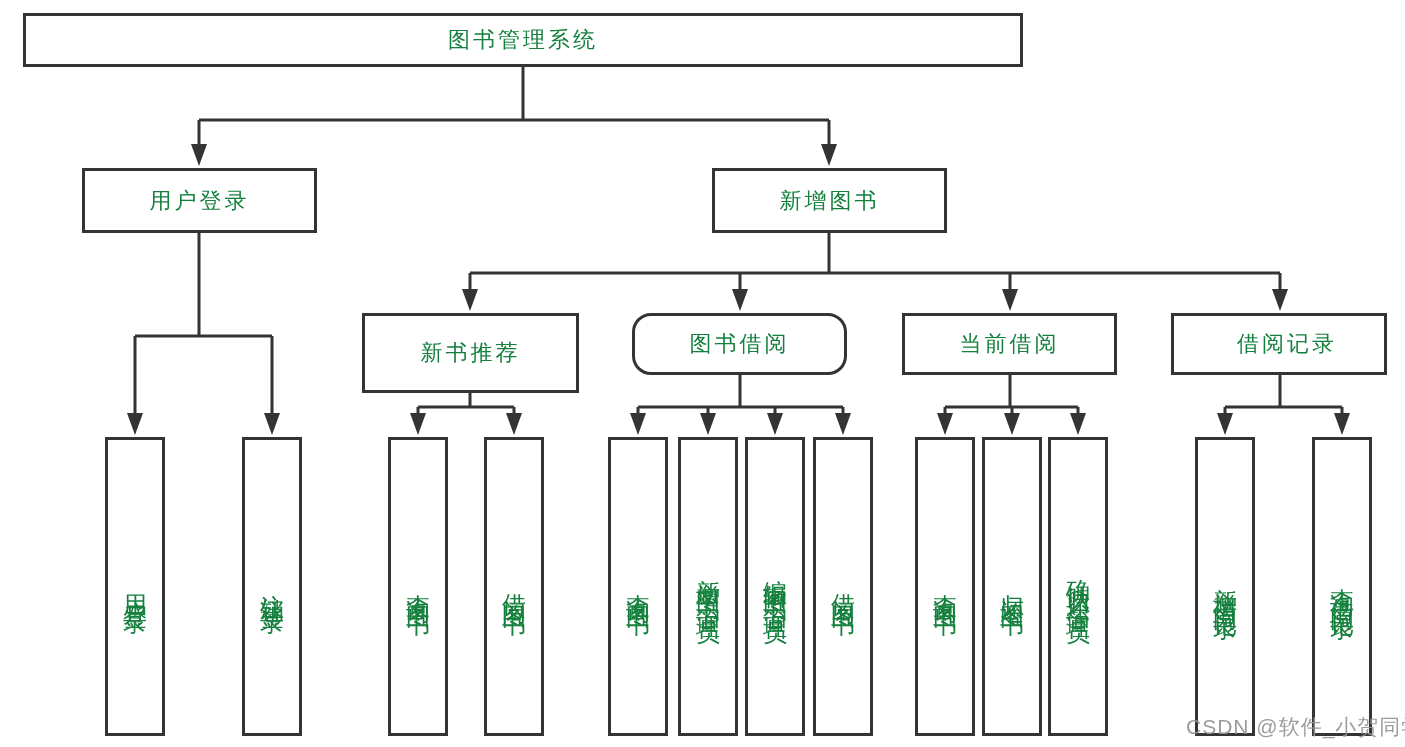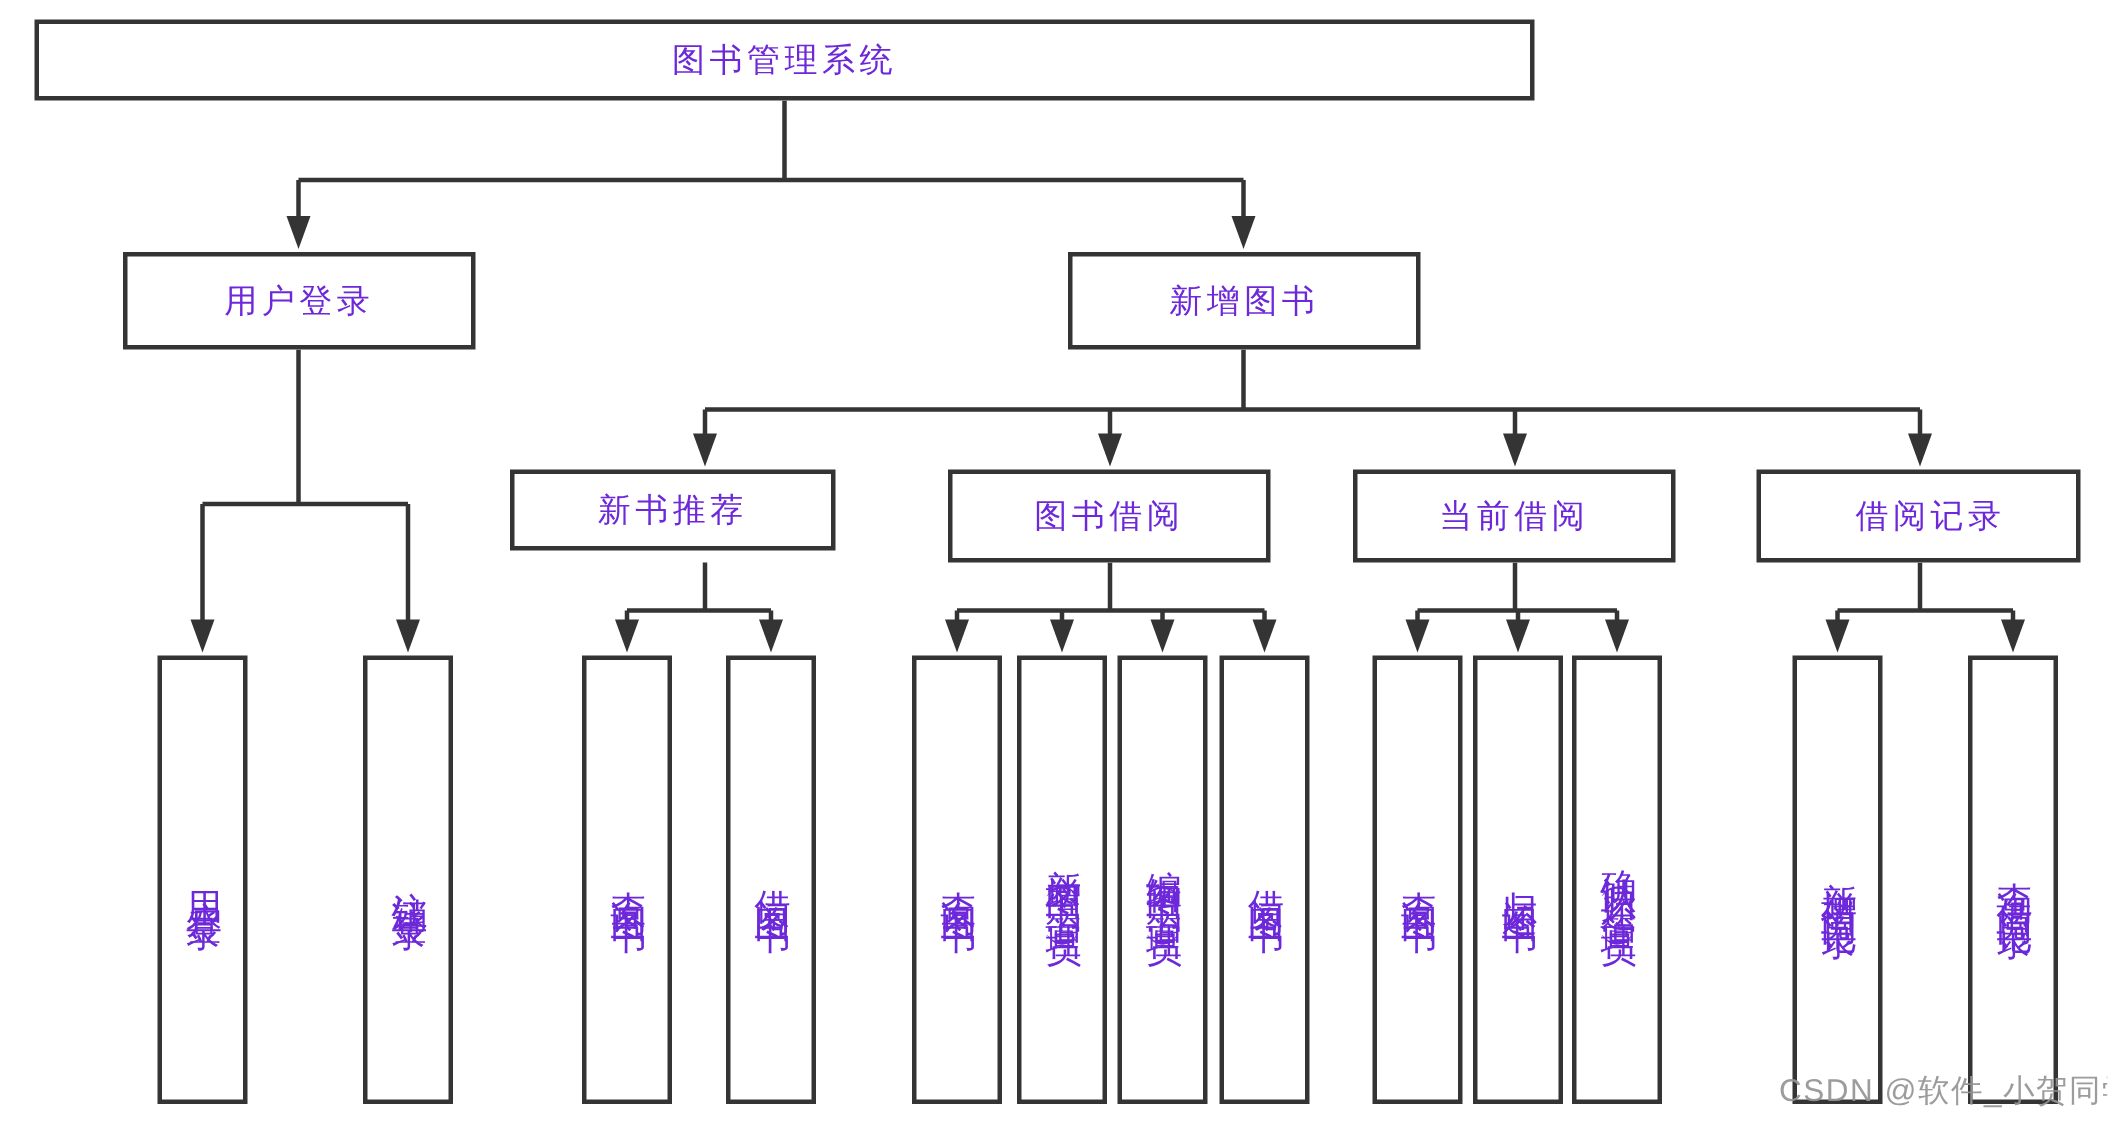--- a/index.html
+++ b/index.html
@@ -3,36 +3,36 @@
 <meta charset="utf-8">
 <style>
   html,body{margin:0;padding:0;background:#ffffff;}
   .stage{
     position:relative;width:1405px;height:747px;background:#ffffff;
     font-family:"Liberation Sans","DejaVu Sans",sans-serif;overflow:hidden;
   }
   .connectors{position:absolute;left:0;top:0;z-index:1;}
   .node{
     position:absolute;box-sizing:border-box;background:#ffffff;
-    border:3px solid #343434;color:#6d28d9;
+    border:3px solid #343434;color:#15803d;
     display:flex;align-items:center;justify-content:center;z-index:2;
   }
   .node span{display:block;font-size:22px;letter-spacing:3px;white-space:nowrap;}
   .leaf span{
     writing-mode:vertical-rl;text-orientation:mixed;
     font-size:24px;letter-spacing:6px;line-height:1;white-space:nowrap;
   }
   
   .n-root{left:23px;top:13px;width:1000px;height:54px;}
   
   .n-login{left:82px;top:168px;width:235px;height:65px;}
   .n-mgmt{left:712px;top:168px;width:235px;height:65px;}
   
-  .n-rec{left:340px;top:313px;width:217px;height:54px;}
-  .n-borrow{left:632px;top:313px;width:215px;height:62px;}
+  .n-rec{left:362px;top:313px;width:217px;height:80px;}
+  .n-borrow{left:632px;top:313px;width:215px;height:62px;border-radius:19px;}
   .n-cur{left:902px;top:313px;width:215px;height:62px;}
   .n-record{left:1171px;top:313px;width:216px;height:62px;padding-left:16px;}
   
   .leaf{top:437px;width:60px;height:299px;}
   .l1{left:105px;}  .l2{left:242px;}
   .l3{left:388px;}  .l4{left:484px;}
   .l5{left:608px;}  .l6{left:678px;}  .l7{left:745px;}  .l8{left:813px;}
   .l9{left:915px;}  .l10{left:982px;} .l11{left:1048px;}
   .l12{left:1195px;}.l13{left:1312px;}
   .watermark{

